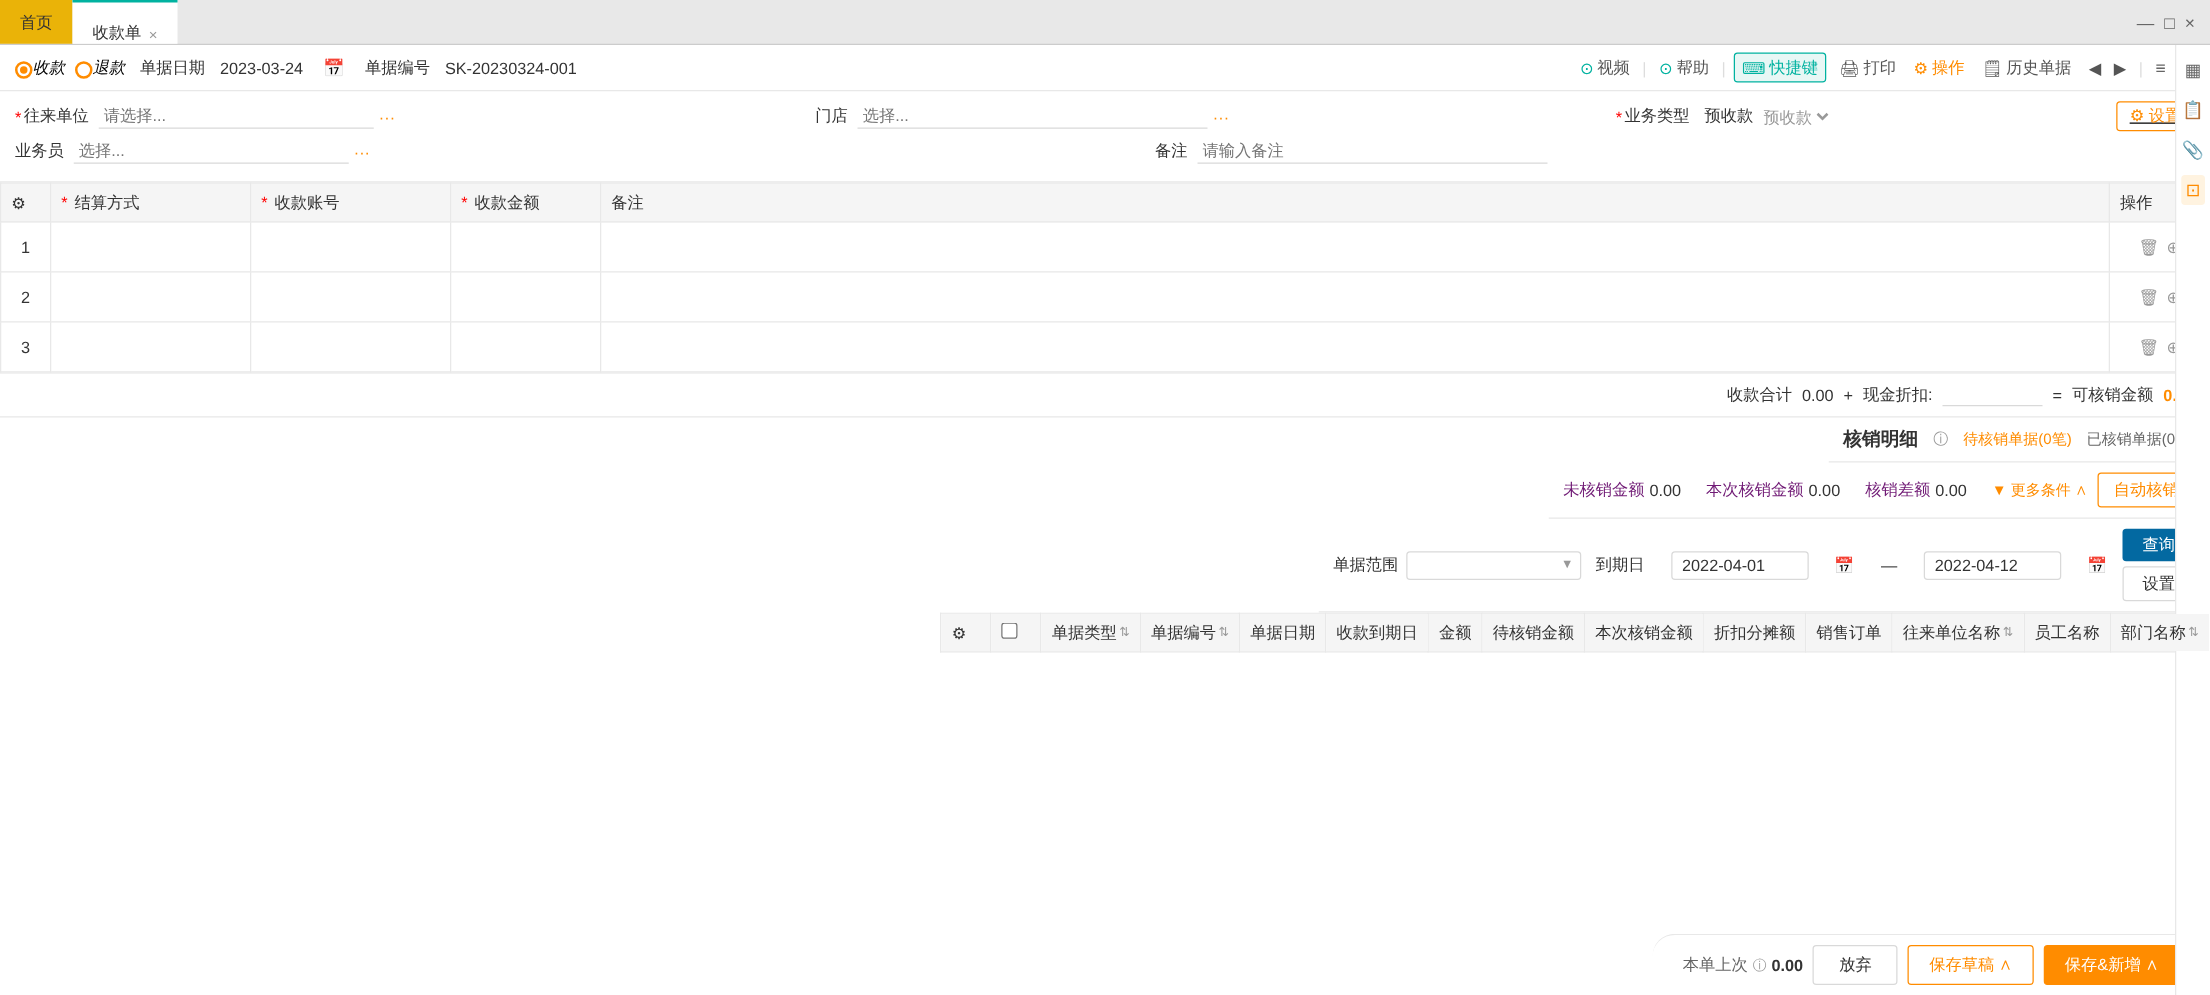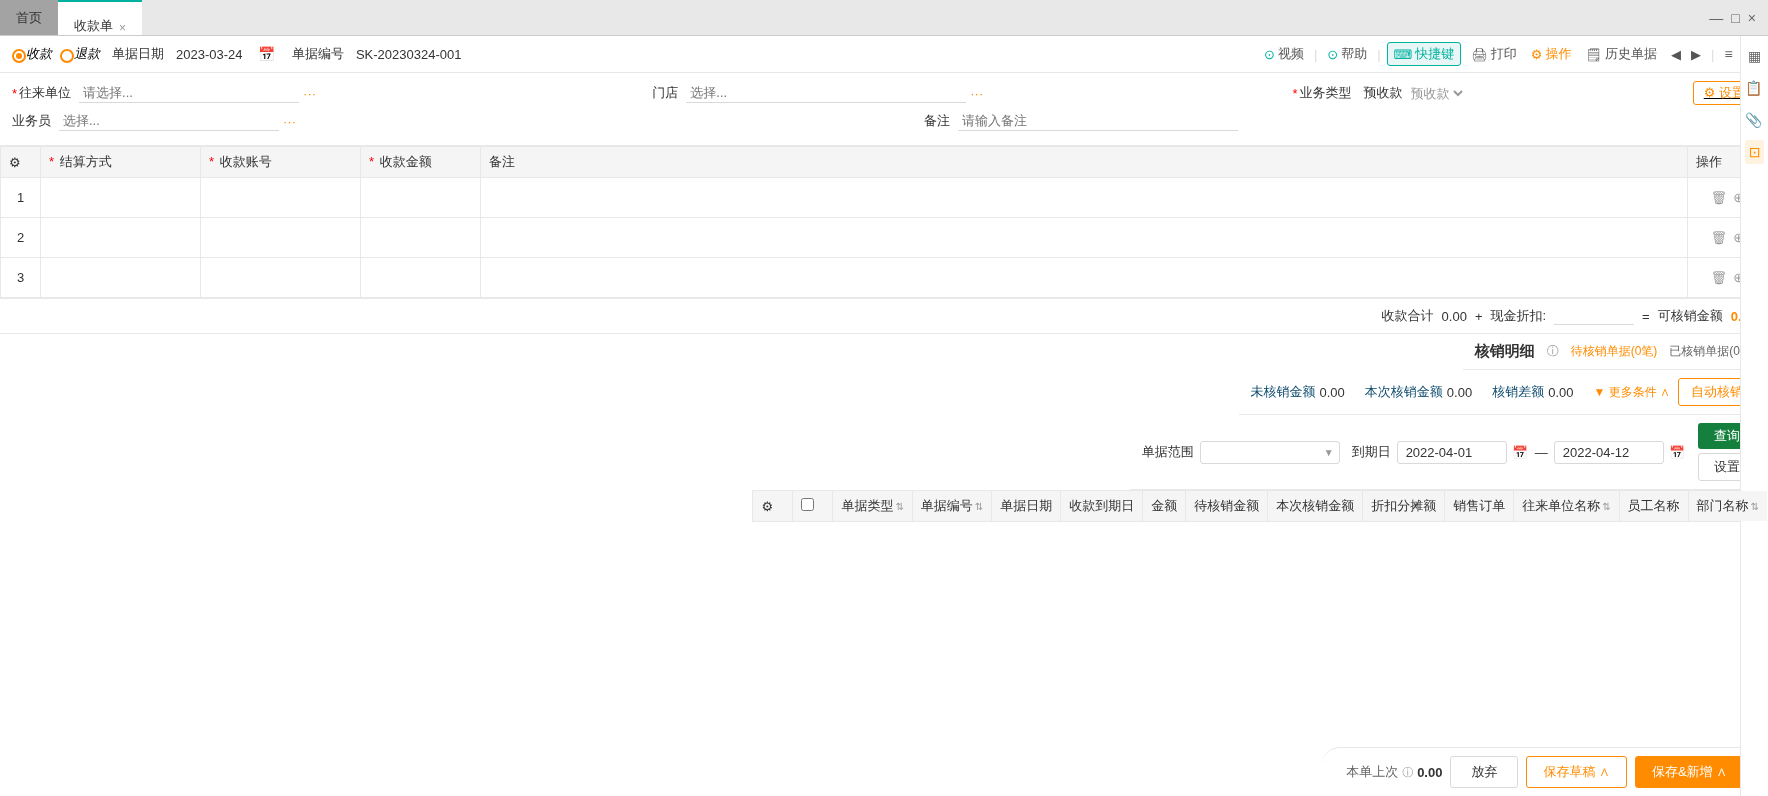--- a/index.html
+++ b/index.html
@@ -4,21 +4,21 @@
   <style>
     * { box-sizing: border-box; margin: 0; padding: 0; font-family: 'Microsoft YaHei', Arial, sans-serif; font-size: 13px; }
     body { background: #f0f0f0; width: 1768px; height: 796px; overflow: hidden; }
 
     
     .tab-bar {
       display: flex; align-items: center; background: #e8e8e8; height: 36px;
       border-bottom: 1px solid #ccc;
     }
     .tab-home {
-      background: #a3a3a3; padding: 0 16px; height: 100%;
+      background: #eab308; padding: 0 16px; height: 100%;
       display: flex; align-items: center; color: #333; cursor: pointer;
     }
     .tab-active {
       background: #fff; padding: 0 16px; height: 100%;
       display: flex; align-items: flex-end; color: #333; border-top: 2px solid #00b2a0;
       gap: 6px;
     }
     .tab-close { color: #999; cursor: pointer; font-size: 12px; }
     .window-controls { margin-left: auto; display: flex; gap: 8px; padding-right: 12px; }
     .win-btn { cursor: pointer; font-size: 14px; color: #666; }
@@ -96,46 +96,46 @@
     
     .verify-section { flex: 1; overflow: auto; padding: 0; display: flex; flex-direction: column; align-items: flex-end; }
     .verify-header { padding: 8px 12px; border-bottom: 1px solid #e8e8e8; display: flex; align-items: center; gap: 12px; flex-shrink: 0; }
     .verify-title { font-size: 15px; font-weight: bold; color: #333; }
     .verify-info-icon { color: #999; cursor: pointer; font-size: 12px; }
     .verify-tab { color: #ff8c00; cursor: pointer; font-size: 12px; }
     .verify-tab.inactive { color: #666; }
 
     .verify-stats { padding: 8px 12px; display: flex; align-items: center; gap: 20px; border-bottom: 1px solid #e8e8e8; flex-shrink: 0; }
     .stat-item { display: flex; align-items: center; gap: 4px; }
-    .stat-label { color: #0c4a6e; }
+    .stat-label { color: #701a75; }
     .stat-value { color: #333; }
     .verify-actions { margin-left: auto; display: flex; gap: 8px; align-items: center; }
     .more-conditions { color: #ff8c00; cursor: pointer; font-size: 12px; }
     .auto-write-btn {
       background: #fff; border: 1px solid #ff8c00; color: #ff8c00;
       padding: 4px 12px; border-radius: 3px; cursor: pointer;
     }
 
     
     .filter-row { padding: 8px 12px; display: flex; align-items: center; gap: 12px; border-bottom: 1px solid #e8e8e8; flex-shrink: 0; }
     .filter-field { display: flex; align-items: center; gap: 6px; }
     .filter-label { color: #333; white-space: nowrap; }
     .filter-select {
       border: 1px solid #d9d9d9; padding: 3px 24px 3px 8px; border-radius: 3px;
       appearance: none; background: #fff; cursor: pointer; min-width: 140px; color: #333;
     }
     .filter-date-input {
       border: 1px solid #d9d9d9; padding: 3px 8px; border-radius: 3px;
       width: 110px; color: #333; outline: none;
     }
-    .filter-date-range { display: flex; align-items: center; gap: 6px; }
+    .filter-date-range { display: flex; align-items: center; gap: 21px; }
     .date-separator { color: #333; }
     .calendar-icon { color: #666; cursor: pointer; }
     .query-btn {
-      background: #15803d; color: #fff; border: none; padding: 4px 16px;
+      background: #0369a1; color: #fff; border: none; padding: 4px 16px;
       border-radius: 3px; cursor: pointer; margin-left: auto;
     }
     .filter-settings-btn {
       background: #fff; border: 1px solid #d9d9d9; color: #333;
       padding: 4px 12px; border-radius: 3px; cursor: pointer;
     }
     .filter-buttons { display: flex; flex-direction: column; gap: 4px; margin-left: auto; }
 
     
     .verify-table-area { flex: 1; overflow: auto; }

